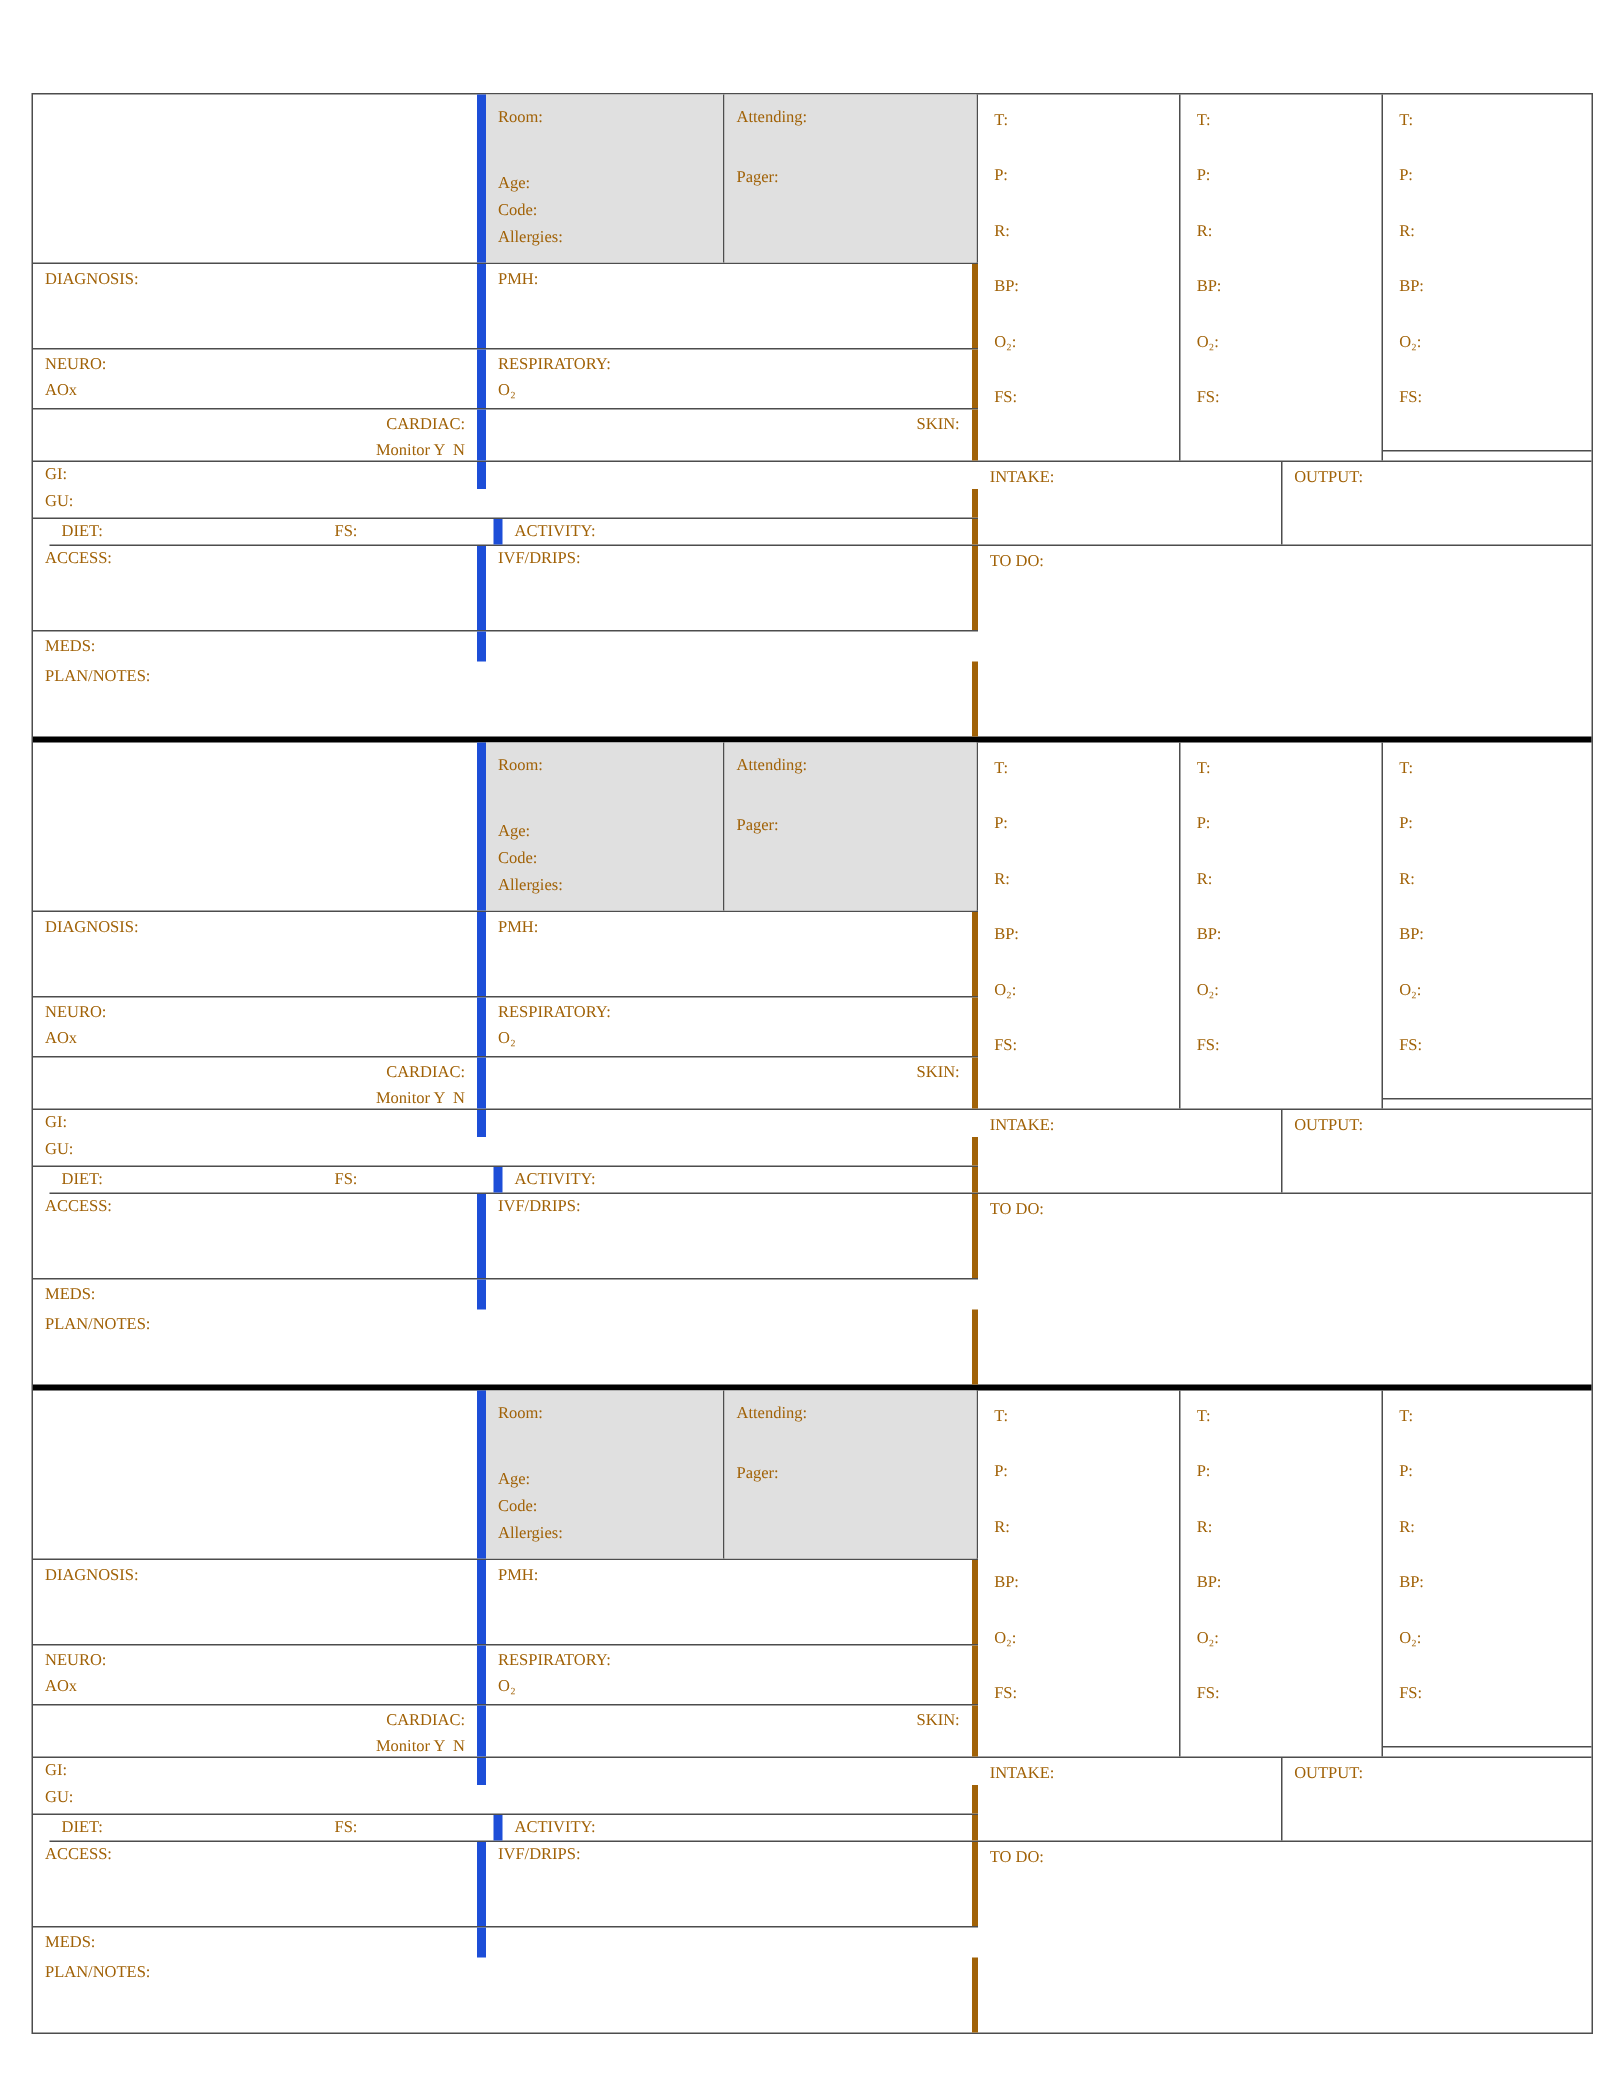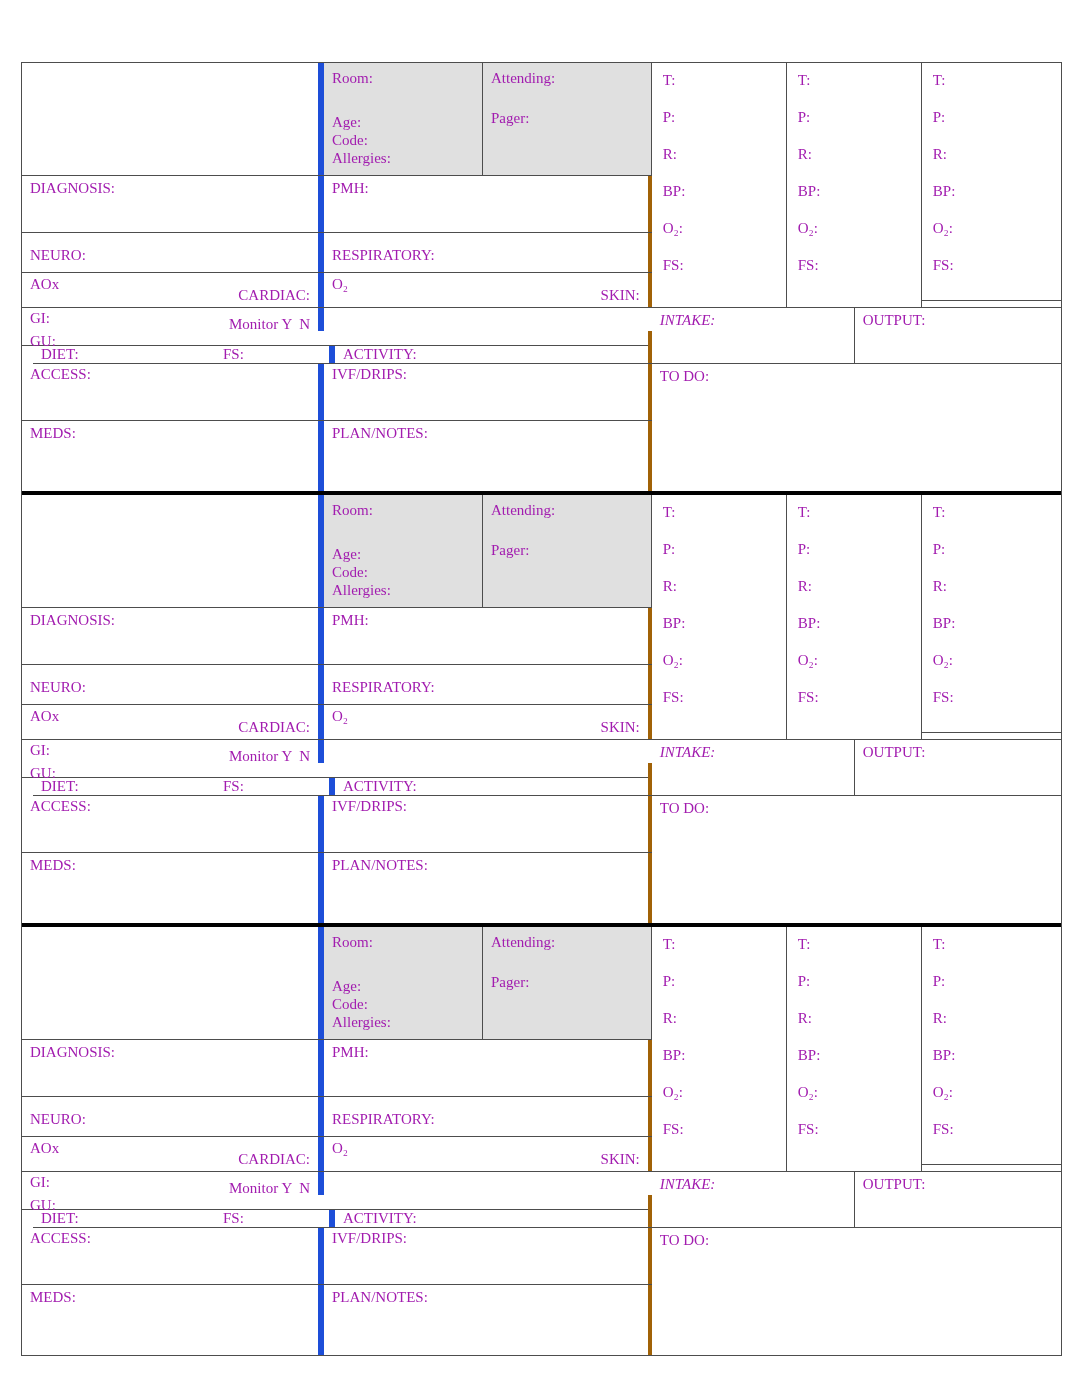--- a/index.html
+++ b/index.html
@@ -3,70 +3,70 @@
 <meta charset="utf-8">
 <style>
   * { box-sizing: border-box; margin: 0; padding: 0; }
   html, body { background: #ffffff; }
   .page {
     position: relative;
     width: 1080px;
     height: 1398px;
     background: #ffffff;
     font-family: "Liberation Serif", "DejaVu Serif", serif;
-    font-size: 15px;
-    color: #a21caf;
+    font-size: 11px;
+    color: #a16207;
     overflow: hidden;
   }
   .sheet {
     position: absolute;
     left: 21px;
     top: 62px;
     width: 1041px;
     border: 1px solid #4d4d4d;
     background: #ffffff;
   }
   .block { display: flex; height: 428px; }
   .block-divider { height: 4px; background: #000000; }
 
   
   .left-region { width: 631px; display: flex; flex-direction: column; }
   .row { display: flex; border-bottom: 1px solid #4d4d4d; }
   .row.last { border-bottom: none; }
   .rh1 { height: 113px; } .rh2 { height: 57px; } .rh3 { height: 40px; }
   .rh4 { height: 35px; text-align: right; }  .rh5 { height: 38px; flex-direction: column; } .rh6 { height: 18px; margin-left: 11px; }
-  .rh7 { height: 57px; justify-content: space-between; }  .rh8 { height: 70px; }
+  .rh7 { height: 57px; justify-content: space-between; }  .rh8 { height: 70px; flex-direction: column; }
   .c-left { width: 302px; border-right: 6px solid #1d4ed8; padding: 4px 8px; }
   .c-mid  { flex: 1; border-right: 4px solid #a16207; padding: 4px 8px; }
   .mid-split { flex: 1; display: flex; border-right: 1px solid #4d4d4d; }
   .gray { background: #e0e0e0; }
   .room-cell { width: 159px; border-right: 1px solid #4d4d4d; padding: 6px 8px; }
   .attending-cell { flex: 1; padding: 6px 8px; }
   .line { height: 18px; line-height: 18px; white-space: pre-wrap; }
   .blank-room { height: 26px; }
   .pager-line { margin-top: 22px; }
-  .sub-line { line-height: 17px; height: 17px; white-space: pre-wrap; margin-top: 12px; }
+  .sub-line { line-height: 17px; height: 17px; white-space: pre-wrap; }
   .tight { padding-top: 2px; }
   .diet-row-cell { position: relative; padding: 0 8px; line-height: 16px; }
   .fs-abs { position: absolute; left: 190px; top: 0; line-height: 16px; }
   .activity-cell { padding: 0 8px; line-height: 16px; }
 
   
   .right-region { width: 410px; display: flex; flex-direction: column; }
   .vitals-row { height: 245px; display: flex; border-bottom: 1px solid #4d4d4d; }
   .vital-col { width: 135px; border-right: 1px solid #4d4d4d; padding: 8px 0 0 11px; }
   .vital-col.v3 { flex: 1; border-right: none; position: relative; }
   .vital-col.v3::after {
     content: "";
     position: absolute; left: 0; right: 0; bottom: 6px;
     border-bottom: 1px solid #4d4d4d;
   }
   .vital-line { height: 18px; line-height: 18px; margin-bottom: 19px; }
   .intake-row { height: 56px; display: flex; border-bottom: 1px solid #4d4d4d; }
-  .intake-cell { width: 203px; border-right: 1px solid #4d4d4d; padding: 4px 8px; font-style: italic; }
+  .intake-cell { width: 203px; border-right: 1px solid #4d4d4d; padding: 4px 8px; }
   .output-cell { flex: 1; padding: 4px 8px; }
   .todo-cell { flex: 1; padding: 4px 8px; }
 </style>
 </head>
 <body>
 
 <div class="page">
   <div class="sheet" id="sheet">
   <div class="block">
 

